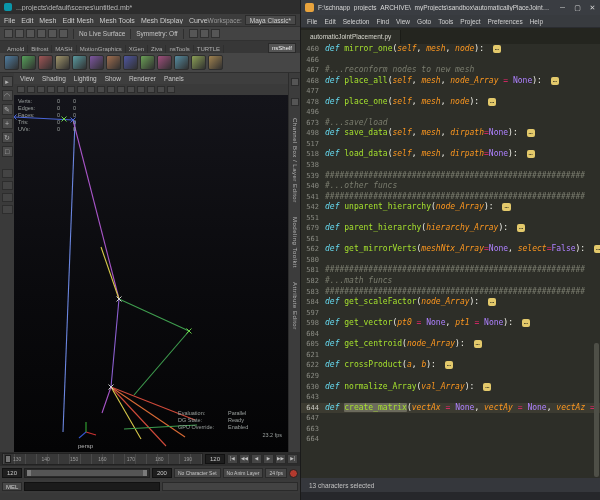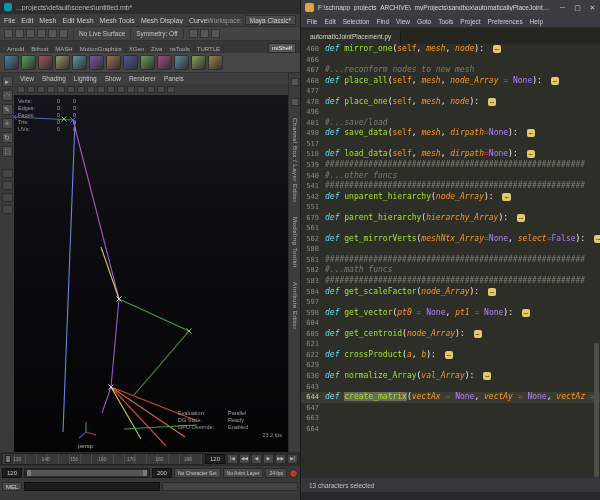--- a/index.html
+++ b/index.html
@@ -127,21 +127,21 @@
   .line{display:flex;height:10.55px;line-height:10.55px;font-size:8px;white-space:pre;}
   .line.cur{background:#3c3b31;}
   .ln{width:24px;text-align:right;padding-right:6px;color:#8a8b83;flex:none;font-size:7px;}
   .cur .ln{color:#c9cac2;}
   .code{flex:1;overflow:hidden;color:#f4f4ed;}
   .k{color:#66d9ef;font-style:italic;}
   .f{color:#a6e22e;}
   .p{color:#fd971f;font-style:italic;}
   .n{color:#ae81ff;}
   .o{color:#f92672;}
-  .sf{color:#fd971f;}
+  .sf{color:#fd971f;font-style:italic;}
   .c{color:#7a7c6e;font-style:italic;}
   .fold{display:inline-block;background:#e3c96b;color:#403d27;border-radius:2px;font-size:7px;
         line-height:7px;height:8px;padding:0 2px;margin-left:4px;vertical-align:1px;}
   .selword{background:#6b6a5c;border-radius:1px;}
   .s-thumb{position:absolute;right:1px;top:343px;width:5px;height:134px;background:#4e4f47;border-radius:2px;}
 
   .s-status{position:absolute;top:478px;left:0;right:0;height:14px;background:#35373c;
             display:flex;align-items:center;padding:0 8px;}
   .s-status-text{font-size:6.5px;color:#c2c2c2;}
   .s-bottomstrip{position:absolute;top:492px;left:0;right:0;height:8px;background:#26272b;}
@@ -422,24 +422,25 @@
 
     <div class="s-editor">
       <div>
           <div class="line"><span class="ln">460</span><span class="code"><span class="k">def</span> <span class="f">mirror_one</span>(<span class="sf">self</span>, <span class="p">mesh</span>, <span class="p">node</span>): <span class="fold">…</span></span></div>
           <div class="line"><span class="ln">466</span><span class="code"></span></div>
           <div class="line"><span class="ln">467</span><span class="code"><span class="c">#...reconform nodes to new mesh</span></span></div>
           <div class="line"><span class="ln">468</span><span class="code"><span class="k">def</span> <span class="f">place_all</span>(<span class="sf">self</span>, <span class="p">mesh</span>, <span class="p">node_Array</span> <span class="o">=</span> <span class="n">None</span>): <span class="fold">…</span></span></div>
           <div class="line"><span class="ln">477</span><span class="code"></span></div>
           <div class="line"><span class="ln">478</span><span class="code"><span class="k">def</span> <span class="f">place_one</span>(<span class="sf">self</span>, <span class="p">mesh</span>, <span class="p">node</span>): <span class="fold">…</span></span></div>
           <div class="line"><span class="ln">496</span><span class="code"></span></div>
-          <div class="line"><span class="ln">401</span><span class="code"><span class="c">#...save/load</span></span></div>
+          <div class="line"><span class="ln">673</span><span class="code"><span class="c">#...save/load</span></span></div>
           <div class="line"><span class="ln">498</span><span class="code"><span class="k">def</span> <span class="f">save_data</span>(<span class="sf">self</span>, <span class="p">mesh</span>, <span class="p">dirpath</span><span class="o">=</span><span class="n">None</span>): <span class="fold">…</span></span></div>
           <div class="line"><span class="ln">517</span><span class="code"></span></div>
           <div class="line"><span class="ln">518</span><span class="code"><span class="k">def</span> <span class="f">load_data</span>(<span class="sf">self</span>, <span class="p">mesh</span>, <span class="p">dirpath</span><span class="o">=</span><span class="n">None</span>): <span class="fold">…</span></span></div>
+          <div class="line"><span class="ln">538</span><span class="code"></span></div>
           <div class="line"><span class="ln">539</span><span class="code"><span class="c">######################################################</span></span></div>
           <div class="line"><span class="ln">540</span><span class="code"><span class="c">#...other funcs</span></span></div>
           <div class="line"><span class="ln">541</span><span class="code"><span class="c">######################################################</span></span></div>
           <div class="line"><span class="ln">542</span><span class="code"><span class="k">def</span> <span class="f">unparent_hierarchy</span>(<span class="p">node_Array</span>): <span class="fold">…</span></span></div>
           <div class="line"><span class="ln">551</span><span class="code"></span></div>
           <div class="line"><span class="ln">679</span><span class="code"><span class="k">def</span> <span class="f">parent_hierarchy</span>(<span class="p">hierarchy_Array</span>): <span class="fold">…</span></span></div>
           <div class="line"><span class="ln">561</span><span class="code"></span></div>
           <div class="line"><span class="ln">562</span><span class="code"><span class="k">def</span> <span class="f">get_mirrorVerts</span>(<span class="p">meshNtx_Array</span><span class="o">=</span><span class="n">None</span>, <span class="p">select</span><span class="o">=</span><span class="n">False</span>): <span class="fold">…</span></span></div>
           <div class="line"><span class="ln">580</span><span class="code"></span></div>
           <div class="line"><span class="ln">581</span><span class="code"><span class="c">######################################################</span></span></div>

